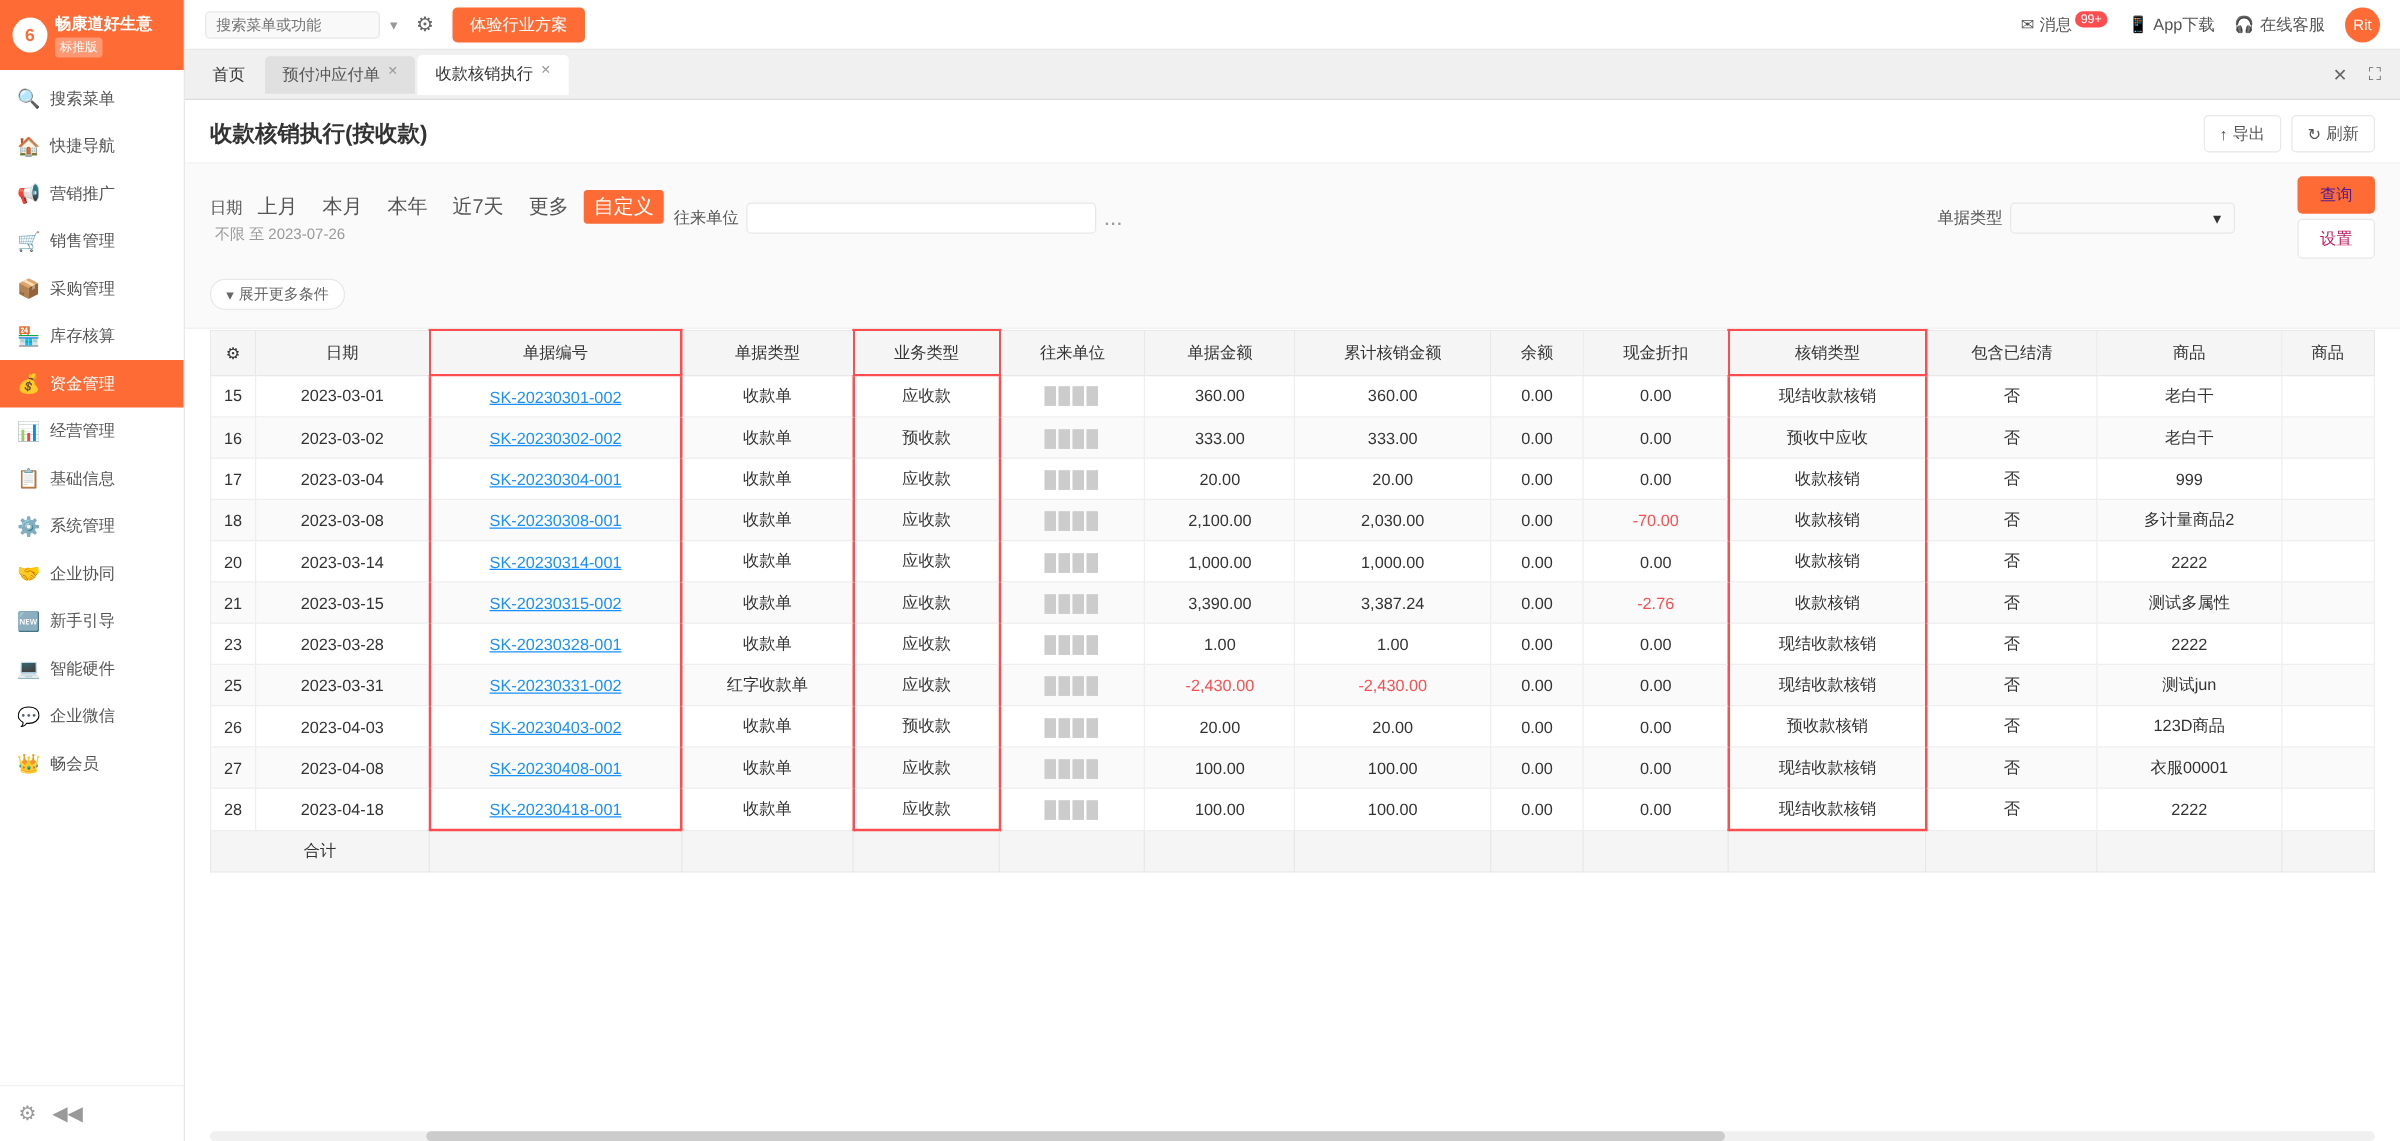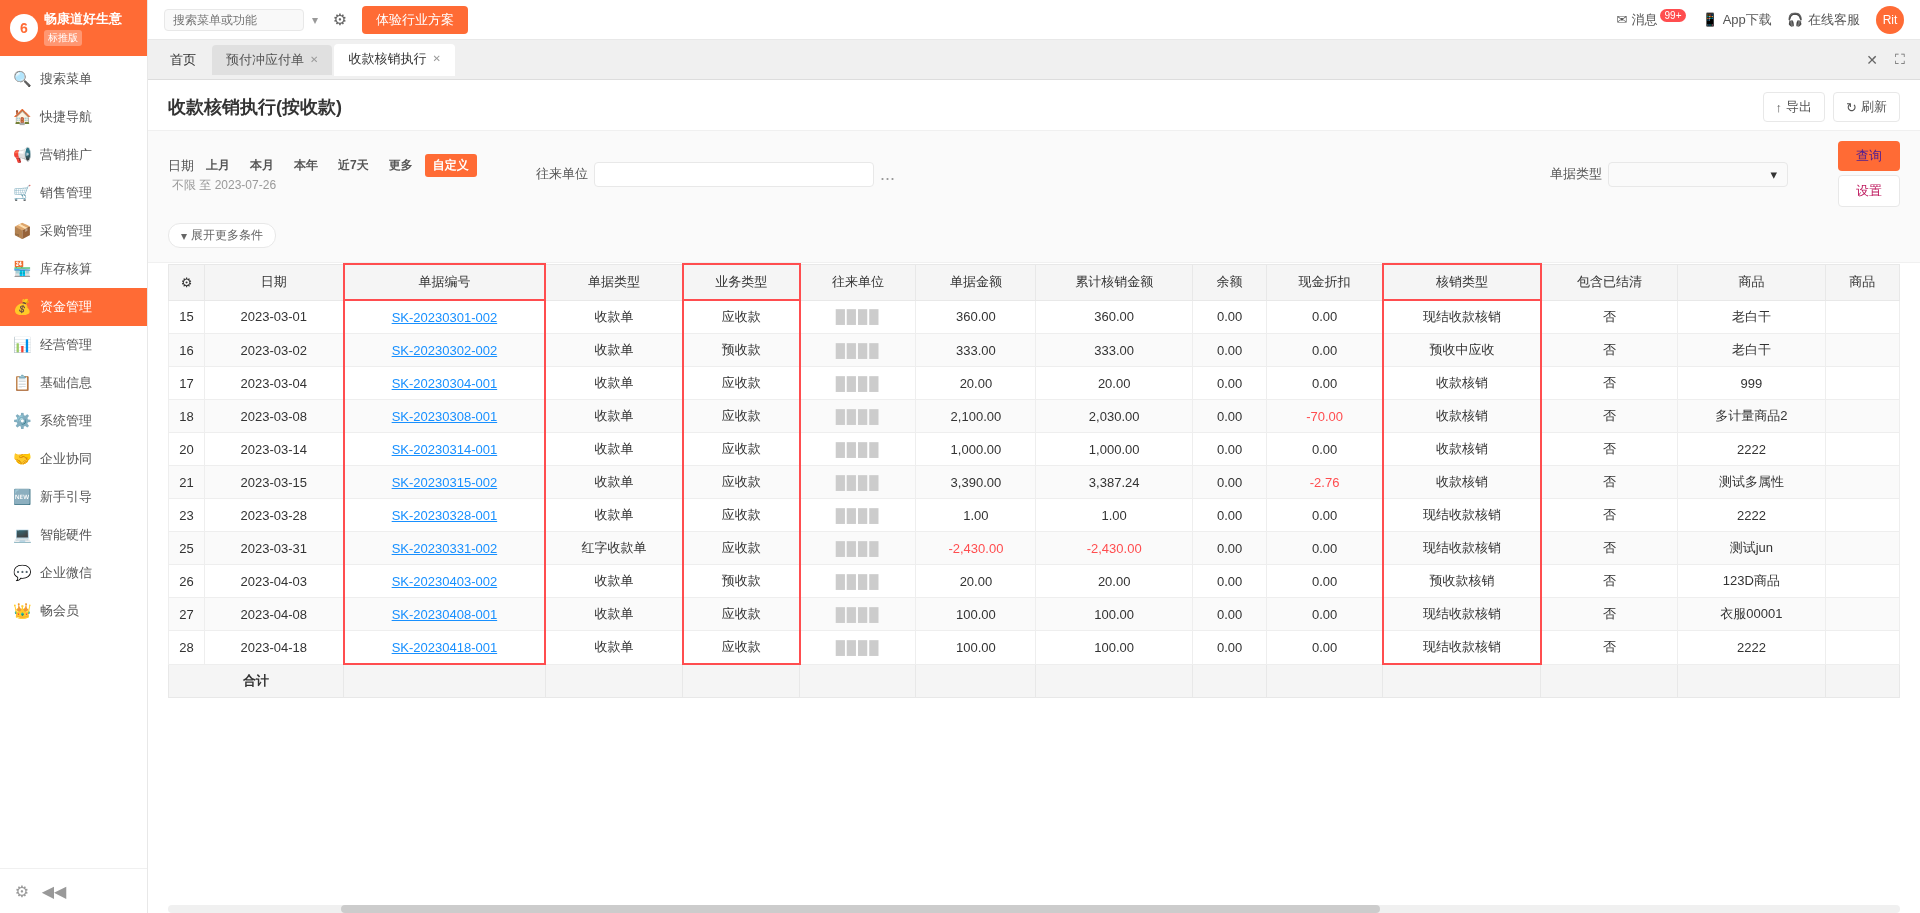--- a/index.html
+++ b/index.html
@@ -26,39 +26,39 @@
     .topbar-arrow { color: #999; font-size: 12px; cursor: pointer; }
     .topbar-gear { width: 28px; height: 28px; border-radius: 4px; display: flex; align-items: center; justify-content: center; color: #666; font-size: 16px; cursor: pointer; }
     .topbar-btn { background: #ff6b35; color: #fff; border: none; border-radius: 4px; padding: 5px 14px; font-size: 13px; cursor: pointer; }
     .topbar-right { display: flex; align-items: center; gap: 16px; }
     .topbar-right-item { display: flex; align-items: center; gap: 4px; color: #555; font-size: 13px; cursor: pointer; }
     .badge { background: #ff4d4f; color: #fff; border-radius: 10px; padding: 1px 5px; font-size: 10px; margin-left: -2px; margin-top: -8px; }
     .user-avatar { width: 28px; height: 28px; background: #ff6b35; border-radius: 50%; display: flex; align-items: center; justify-content: center; color: #fff; font-size: 12px; }
 
     
     .tabbar { height: 40px; background: #f0f0f0; display: flex; align-items: center; padding: 0 8px; gap: 2px; border-bottom: 1px solid #ddd; }
-    .tab { display: flex; align-items: center; gap: 6px; padding: 6px 14px; border-radius: 4px 4px 0 0; font-size: 13px; cursor: pointer; color: #555; background: #e0e0e0; }
+    .tab { display: flex; gap: 6px; padding: 6px 14px; border-radius: 4px 4px 0 0; font-size: 13px; cursor: pointer; color: #555; background: #e0e0e0; }
     .tab.active { background: #fff; color: #333; border-bottom: 2px solid #fff; }
     .tab-close { font-size: 10px; color: #999; cursor: pointer; }
     .tab-home { color: #333; padding: 6px 14px; font-size: 13px; cursor: pointer; }
     .tab-actions { margin-left: auto; display: flex; align-items: center; gap: 4px; }
     .tab-action-btn { width: 24px; height: 24px; display: flex; align-items: center; justify-content: center; color: #666; cursor: pointer; font-size: 14px; }
 
     
     .page-content { flex: 1; overflow: hidden; display: flex; flex-direction: column; background: #fff; }
     .page-header { padding: 12px 20px 8px; display: flex; align-items: center; justify-content: space-between; border-bottom: 1px solid #f0f0f0; }
     .page-title { font-size: 18px; font-weight: bold; color: #333; }
     .page-header-actions { display: flex; gap: 8px; }
     .header-btn { display: flex; align-items: center; gap: 4px; padding: 5px 12px; border: 1px solid #e8e8e8; border-radius: 4px; font-size: 13px; color: #555; cursor: pointer; background: #fff; }
 
     
     .filter-bar { padding: 10px 20px; background: #fafafa; border-bottom: 1px solid #f0f0f0; display: flex; align-items: center; gap: 12px; flex-wrap: wrap; }
     .filter-row { display: flex; align-items: center; gap: 8px; width: 100%; }
     .filter-label { color: #555; font-size: 13px; white-space: nowrap; }
-    .date-btn { padding: 3px 8px; font-size: 12px; color: #555; cursor: pointer; border: none; background: none; font-weight: bold; }
+    .date-btn { padding: 3px 8px; font-size: 16px; color: #555; cursor: pointer; border: none; background: none; }
     .date-btn.custom { background: #ff6b35; color: #fff; border-radius: 3px; padding: 3px 8px; }
     .date-range { font-size: 12px; color: #999; margin-left: 4px; }
     .filter-input { border: 1px solid #e8e8e8; border-radius: 4px; padding: 4px 10px; font-size: 13px; color: #333; width: 200px; }
     .filter-dots { color: #999; font-size: 18px; cursor: pointer; }
     .filter-select { border: 1px solid #e8e8e8; border-radius: 4px; padding: 4px 10px; font-size: 13px; color: #333; width: 180px; display: flex; align-items: center; justify-content: space-between; cursor: pointer; }
     .query-btn { background: #ff6b35; color: #4c1d95; border: none; border-radius: 4px; padding: 6px 18px; font-size: 13px; cursor: pointer; }
     .settings-btn { background: #fff; color: #be185d; border: 1px solid #e8e8e8; border-radius: 4px; padding: 6px 14px; font-size: 13px; cursor: pointer; }
     .expand-row { display: flex; justify-content: center; padding: 4px 0; }
     .expand-btn { display: flex; align-items: center; gap: 4px; font-size: 12px; color: #666; cursor: pointer; padding: 3px 12px; border: 1px solid #e8e8e8; border-radius: 12px; background: #fff; }
 
@@ -66,21 +66,21 @@
     .table-container { flex: 1; overflow: auto; padding: 0 20px 10px; }
     table { width: 100%; border-collapse: collapse; min-width: 1400px; }
     th { background: #f5f5f5; padding: 8px 10px; text-align: center; font-size: 13px; color: #333; font-weight: 500; border: 1px solid #e8e8e8; white-space: nowrap; position: sticky; top: 0; z-index: 1; }
     td { padding: 7px 10px; text-align: center; font-size: 13px; color: #333; border: 1px solid #eee; white-space: nowrap; }
     tr:nth-child(even) td { background: #fafafa; }
     tr.selected td { background: #fff3e0; }
     .link-text { color: #1890ff; cursor: pointer; text-decoration: underline; }
     .negative { color: #ff4d4f; }
 
     
-    .table-footer { background: #f5f5f5; font-weight: 700; }
+    .table-footer { background: #f5f5f5; font-weight: 400; }
     .table-footer td { border: 1px solid #e8e8e8; padding: 7px 10px; }
 
     
     .scroll-track { height: 8px; background: #f0f0f0; margin: 0 20px; border-radius: 4px; }
     .scroll-thumb { height: 8px; background: #ccc; border-radius: 4px; width: 60%; margin-left: 10%; }
 
     
     .topbar-input { border: 1px solid #e8e8e8; border-radius: 4px; padding: 3px 8px; font-size: 12px; color: #999; background: #f9f9f9; width: 140px; }
   </style>
 </head>

